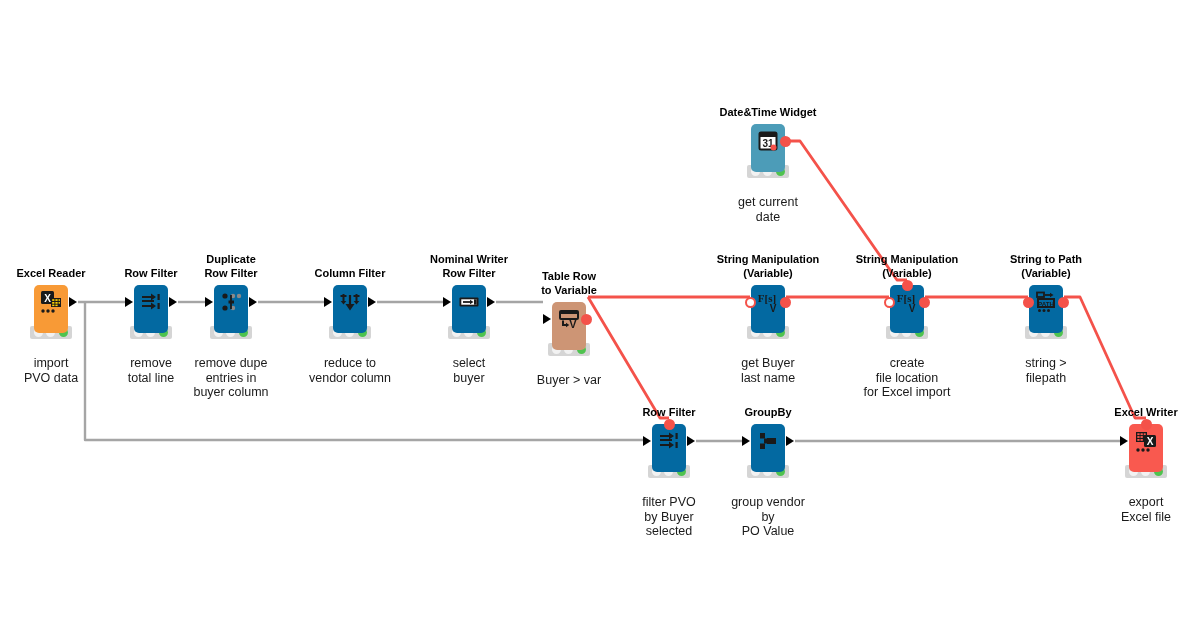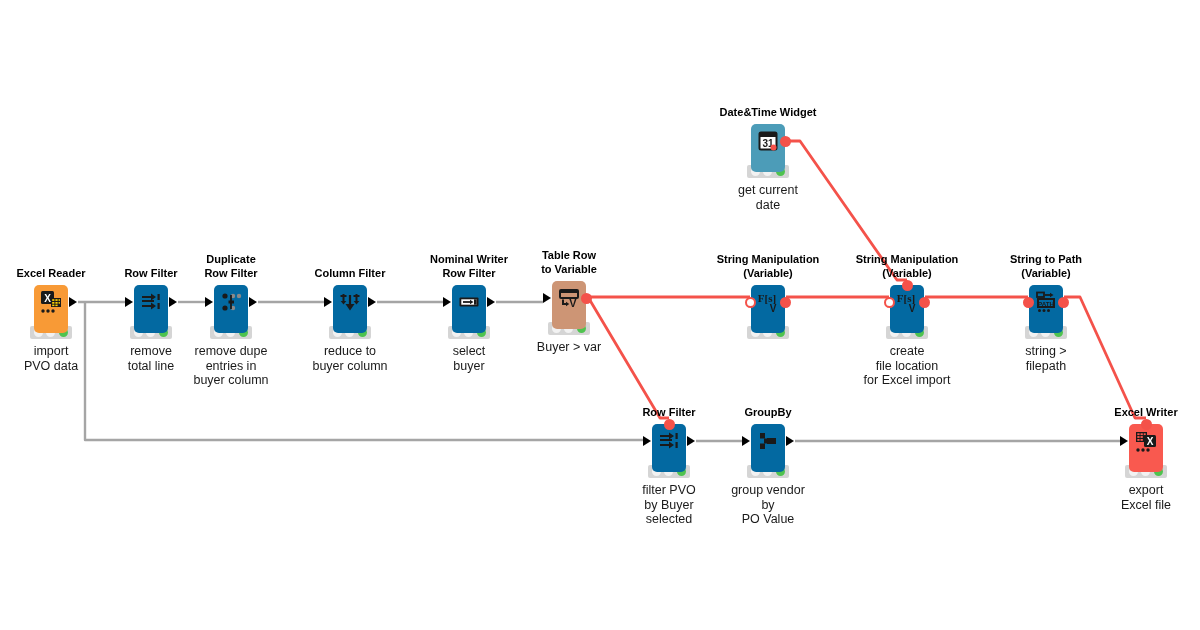--- a/index.html
+++ b/index.html
@@ -107,21 +107,21 @@
     display: flex;
     align-items: center;
     justify-content: space-around;
     padding: 0 2px;
     box-sizing: border-box;
   }
   .led { width: 9px; height: 9px; border-radius: 50%; background: #f2f2f2; }
   .led.green { background: #4fc34f; }
 
   .node-label {
-    margin-top: 5px;
+    margin-top: 17px;
     font-size: 12.5px;
     color: #1a1a1a;
     line-height: 14.5px;
     white-space: pre-line;
   }
 </style>
 </head>
 <body>
 
 <div id="canvas">
@@ -266,21 +266,21 @@
       </div>
       <div class="port-tri in"></div>
       <div class="port-tri out"></div>
     </div>
     <div class="status">
       <div class="led"></div>
       <div class="led"></div>
       <div class="led green"></div>
     </div>
     <div class="node-label">reduce to
-buyer column</div>
+vendor column</div>
   </div>
 
   <div class="node" style="left:469px; top:285px;">
     <div class="node-title">Nominal Writer
 Row Filter</div>
     <div class="node-box-wrap">
       <div class="node-box yellow">
         <svg class="glyph" viewBox="0 0 34 34">
           <rect x="7.5" y="12.5" width="19" height="9" rx="1" fill="#1a1a1a"></rect>
           <rect x="9.3" y="14.3" width="15.4" height="5.4" fill="#ffffff"></rect>
@@ -294,21 +294,21 @@
     </div>
     <div class="status">
       <div class="led"></div>
       <div class="led"></div>
       <div class="led green"></div>
     </div>
     <div class="node-label">select
 buyer</div>
   </div>
 
-  <div class="node" style="left:569px; top:281px;">
+  <div class="node" style="left:569px; top:302px;">
     <div class="node-title">Table Row
 to Variable</div>
     <div class="node-box-wrap">
       <div class="node-box brown">
         <svg class="glyph" viewBox="0 0 34 34">
           <rect x="8" y="9" width="18" height="8" rx="1" fill="none" stroke="#1a1a1a" stroke-width="2"></rect>
           <rect x="8" y="9" width="18" height="3" fill="#1a1a1a"></rect>
           <path d="M11 18.5 V23 H15" stroke="#1a1a1a" stroke-width="2" fill="none"></path>
           <path d="M14 20.8 L17.3 23 L14 25.2 Z" fill="#1a1a1a"></path>
           <text x="21" y="26" font-family="Liberation Sans, sans-serif" font-size="11" font-weight="bold" fill="#1a1a1a" text-anchor="middle">V</text>
@@ -358,20 +358,22 @@
         </svg>
       </div>
       <div class="port-dot hollow in"></div>
       <div class="port-dot filled out"></div>
     </div>
     <div class="status">
       <div class="led"></div>
       <div class="led"></div>
       <div class="led green"></div>
     </div>
+    <div class="node-label">get Buyer
+last name</div>
   </div>
 
   <div class="node" style="left:907px; top:285px;">
     <div class="node-title">String Manipulation
 (Variable)</div>
     <div class="node-box-wrap">
       <div class="node-box yellow">
         <svg class="glyph" viewBox="0 0 34 34">
           <text x="16" y="17" font-family="Liberation Serif, serif" font-size="11" font-weight="bold" fill="#1a1a1a" text-anchor="middle">F[s]</text>
           <text x="22" y="27" font-family="Liberation Sans, sans-serif" font-size="10" font-weight="bold" fill="#1a1a1a" text-anchor="middle">V</text>

